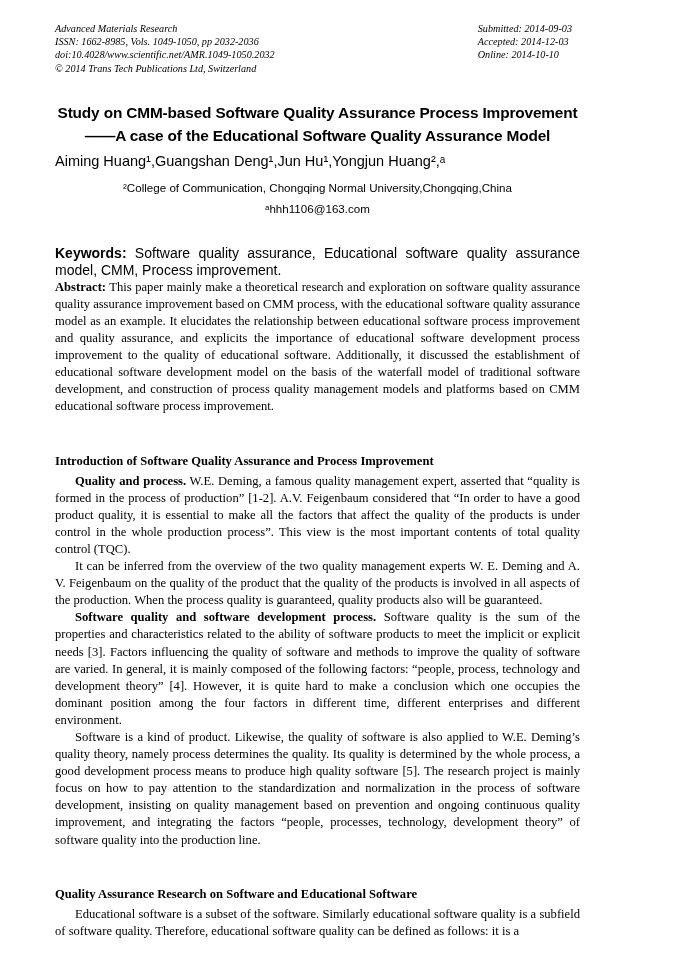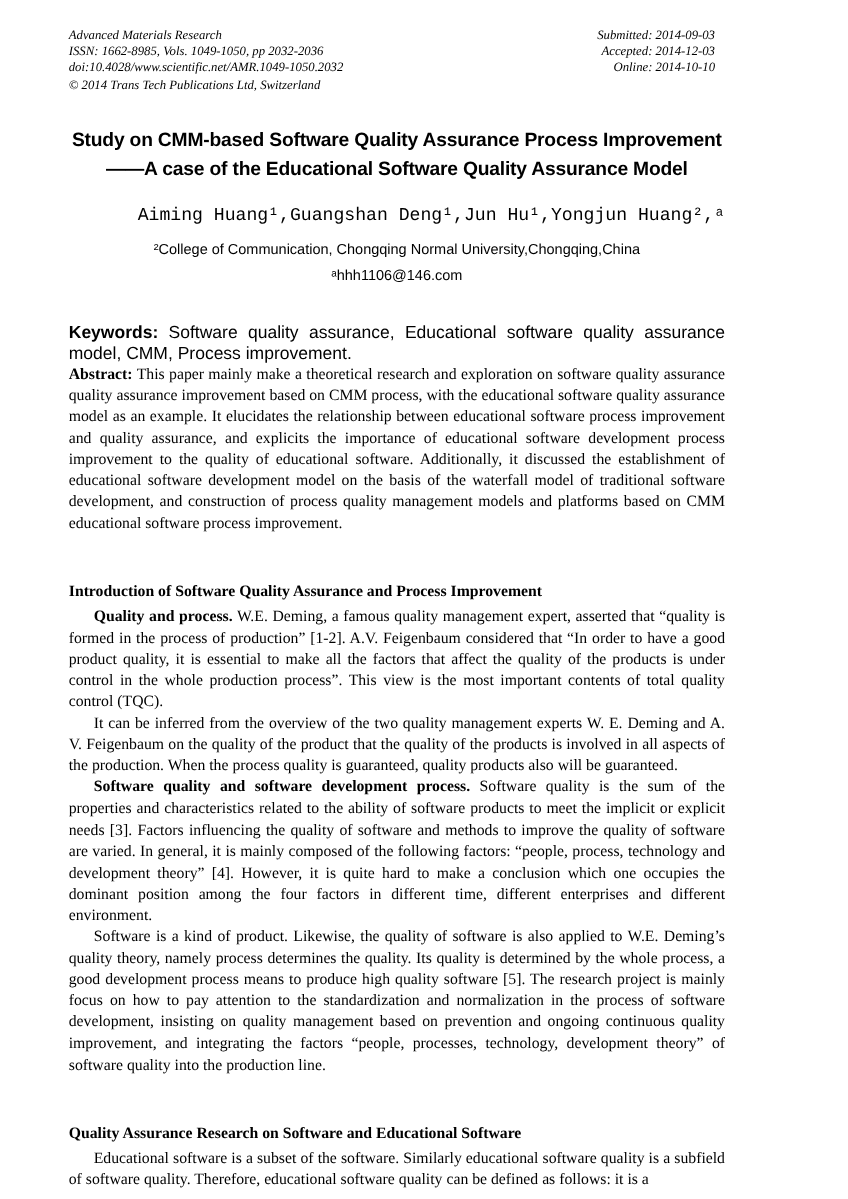--- a/index.html
+++ b/index.html
@@ -32,43 +32,43 @@
     font-style: italic;
     font-size: 10.2px;
     line-height: 13.2px;
     margin-bottom: 0;
   }
   .journal-header-left {
     text-align: left;
     white-space: nowrap;
   }
   .journal-header-right {
-    text-align: right;
+    text-align: left;
     white-space: nowrap;
     padding-right: 8px;
   }
   .jh-line { display: block; }
 
   
   .title-block {
     margin-top: 26px;
     text-align: center;
     font-family: "Liberation Sans", "DejaVu Sans", sans-serif;
     font-weight: bold;
     font-size: 15.4px;
     line-height: 23px;
     letter-spacing: -0.15px;
   }
   .title-line-2 { display: block; }
 
   
   .authors {
-    margin-top: 16px;
-    text-align: right;
-    font-family: Liberation Mono, monospace;
+    margin-top: 4px;
+    text-align: left;
+    font-family: Liberation Sans, sans-serif;
     font-size: 14.5px;
     line-height: 20px;
   }
   .affil-block {
     margin-top: 7px;
     text-align: center;
     font-family: "Liberation Sans", "DejaVu Sans", sans-serif;
     font-size: 11.6px;
     line-height: 19.5px;
   }
@@ -141,21 +141,21 @@
 
   <div class="title-block">
     <span>Study on CMM-based Software Quality Assurance Process Improvement</span>
     <span class="title-line-2">——A case of the Educational Software Quality Assurance Model</span>
   </div>
 
   <div class="authors">Aiming Huang¹,Guangshan Deng¹,Jun Hu¹,Yongjun Huang²,ᵃ</div>
 
   <div class="affil-block">
     <span class="affil">²College of Communication, Chongqing Normal University,Chongqing,China</span>
-    <span class="email">ᵃhhh1106@146.com</span>
+    <span class="email">ᵃhhh1106@163.com</span>
   </div>
 
   <div class="keywords">
     <span class="lbl">Keywords:</span><span> Software quality assurance, Educational software quality assurance model, CMM, Process improvement.</span>
   </div>
 
   <div class="abstract">
     <span class="lbl">Abstract:</span><span> This paper mainly make a theoretical research and exploration on  software quality assurance quality assurance improvement based on CMM process, with the educational software quality assurance model as an example. It elucidates the relationship between educational software process improvement and quality assurance, and explicits the importance of educational software development process improvement to the quality of educational software. Additionally, it discussed the establishment of educational software development model on the basis of the waterfall model of traditional software development, and construction of process quality management models and platforms based on CMM educational software process improvement.</span>
   </div>
 

